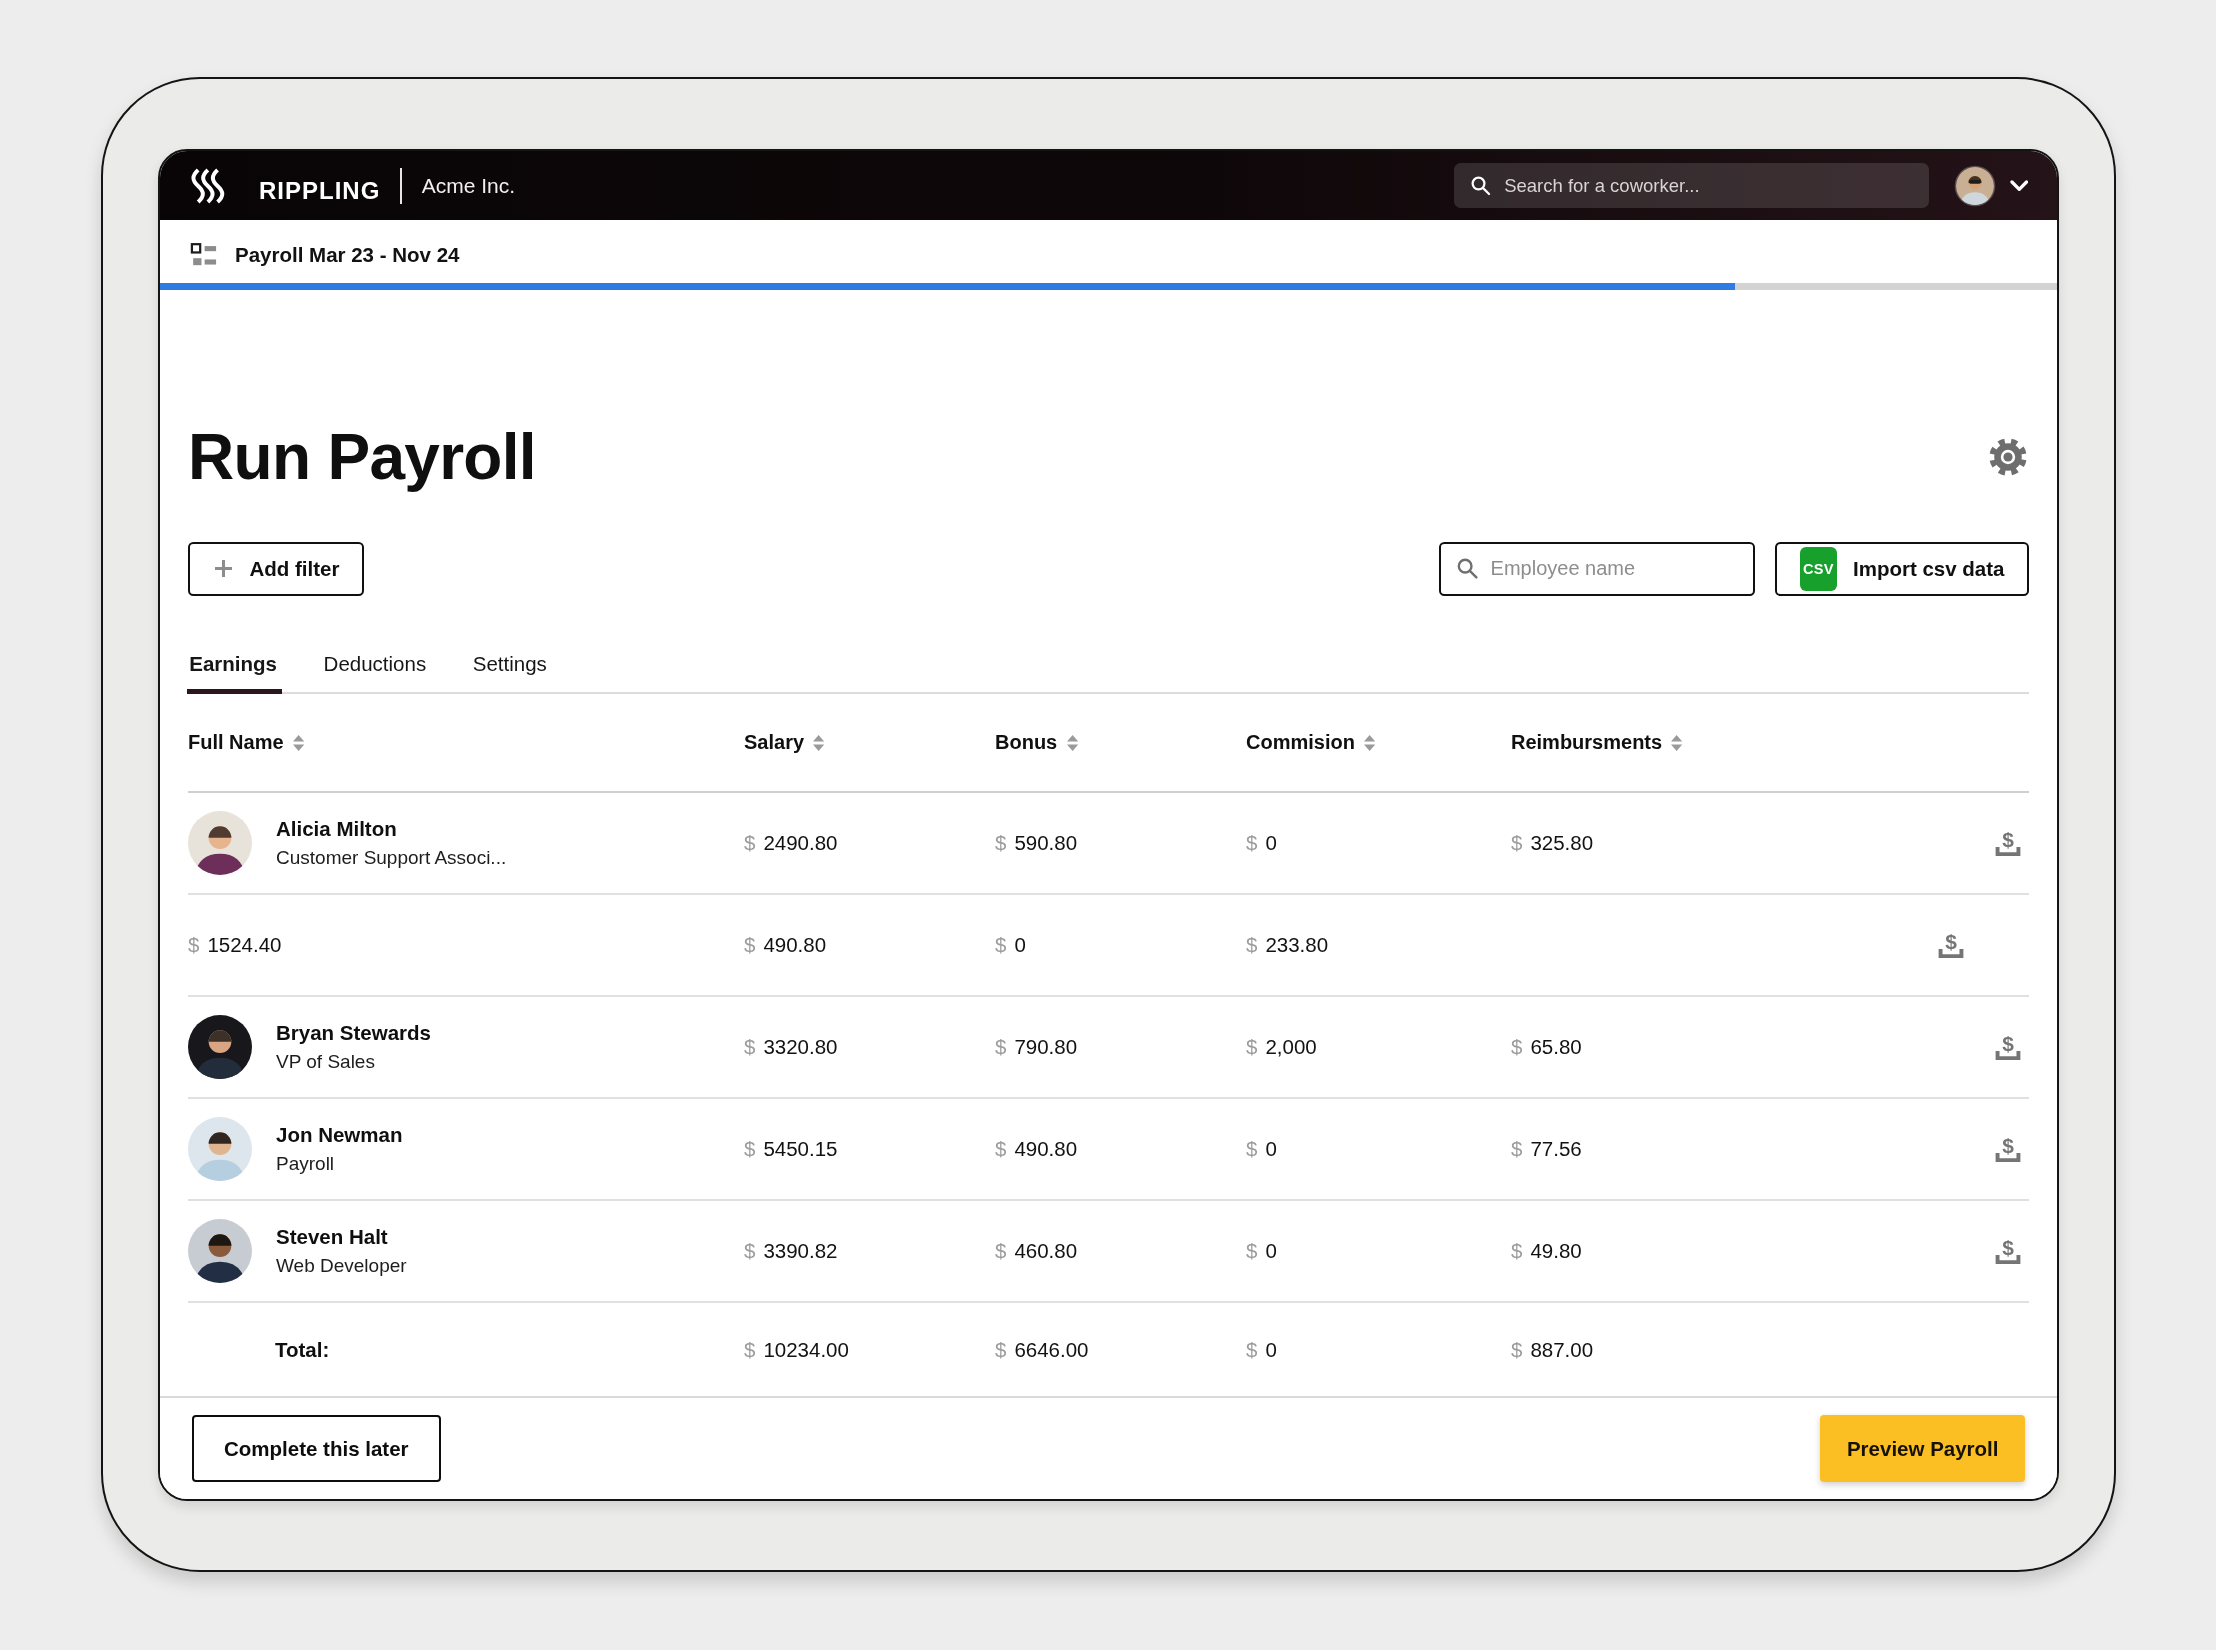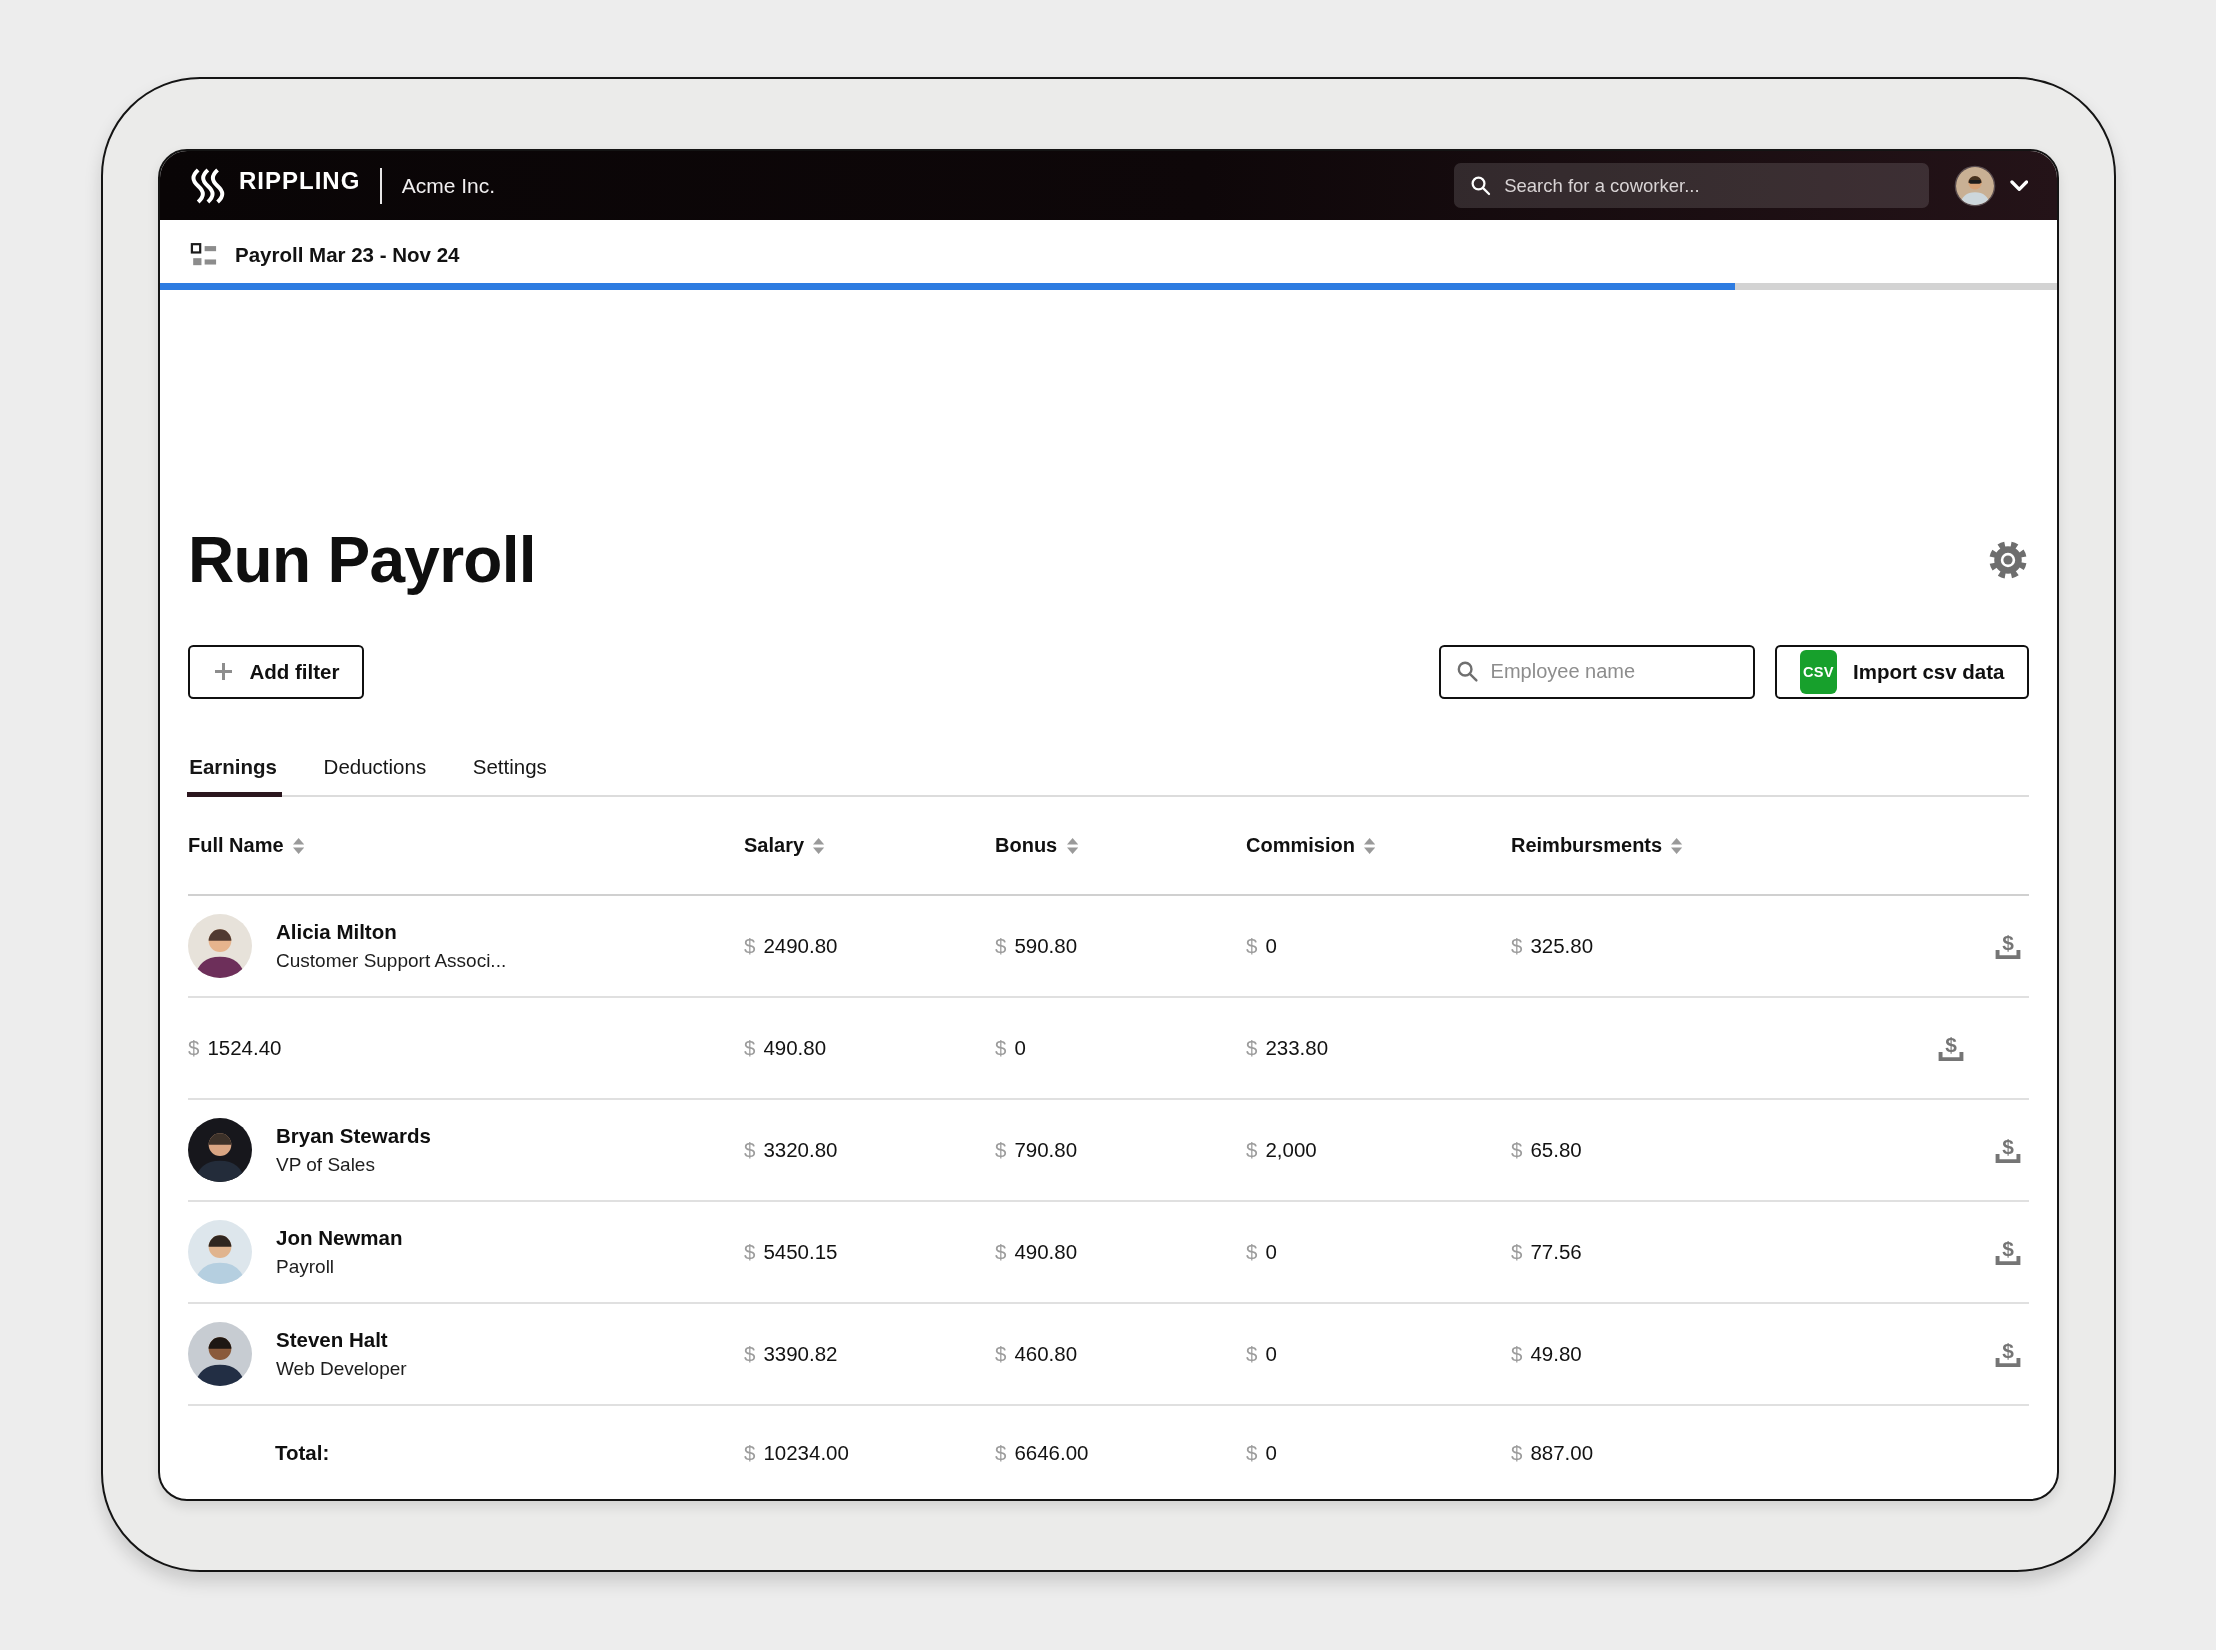--- a/index.html
+++ b/index.html
@@ -10,21 +10,21 @@
           border:2px solid #141414;border-radius:99px;background:#ebebea;
           box-shadow:0 9.3px 17px rgba(0,0,0,.15);}
   .screen{position:absolute;left:55px;top:70px;right:55px;bottom:69px;background:#fff;
           border:2px solid #141414;border-radius:29px;overflow:hidden;
           display:flex;flex-direction:column;box-shadow:0 5.3px 12px rgba(0,0,0,.10);}
 
   
   .topbar{flex:0 0 69px;display:flex;align-items:center;padding:0 29px;color:#fff;
           background:linear-gradient(90deg,#090506 0%,#0e0709 55%,#241318 100%);
           border-radius:20px 20px 0 0;}
-  .brand{display:flex;align-items:flex-start;gap:10px;cursor:pointer;}
+  .brand{display:flex;align-items:flex-end;gap:30px;cursor:pointer;}
   .brand-name{font-size:24px;font-weight:700;letter-spacing:1px;}
   .brand-divider{width:1.3px;height:36px;background:rgba(255,255,255,.9);margin:0 20px;}
   .company{font-size:21px;color:#f1eff0;}
   .spacer{flex:1;}
   .coworker-search{width:475px;height:45px;background:rgba(255,255,255,.13);border-radius:6.6px;
                    display:flex;align-items:center;gap:13.2px;padding:0 16px;margin-right:26.5px;cursor:text;}
   .coworker-search .ph{font-size:18.5px;color:#d8d3d4;}
   .avatar-top{width:38px;height:38px;border-radius:50%;overflow:hidden;flex:0 0 auto;cursor:pointer;
               box-shadow:0 0 0 1.3px rgba(255,255,255,.25);}
   .chev{margin-left:16px;cursor:pointer;}
@@ -416,17 +416,21 @@
             <span>0</span>
           </div>
           <div class="money">
             <span class="cur">$</span>
             <span>887.00</span>
           </div>
           <div></div>
         </div>
       </main>
 
+      <footer class="footer">
+        <button class="btn secondary">Complete this later</button>
+        <button class="btn primary">Preview Payroll</button>
+      </footer>
 
     </div>
   </div>
 </div>
 
 
 </body></html>

